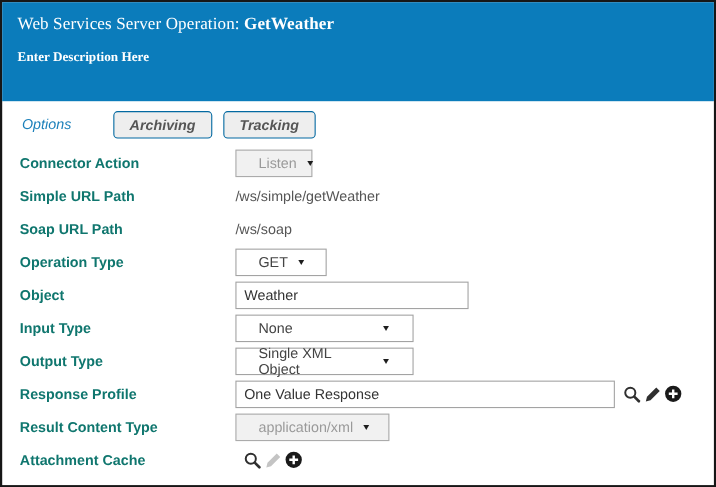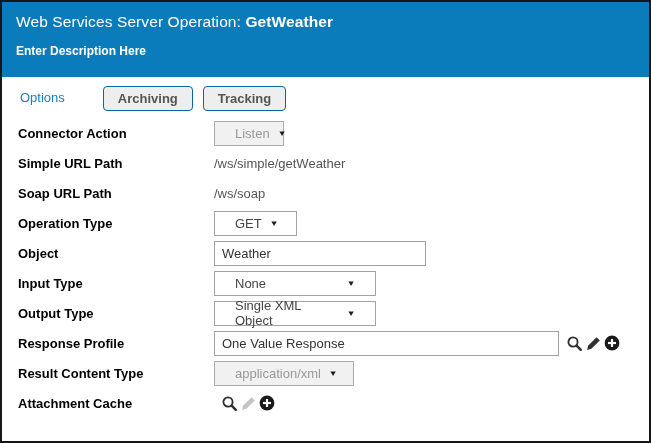--- a/index.html
+++ b/index.html
@@ -8,32 +8,33 @@
     font-family:"Liberation Sans", sans-serif;
   }
   .page {
     width:647px; height:439px;
     border:2px solid #161616;
     background:#fff;
     position:relative;
   }
   
   .header {
-    height:75px; box-sizing:border-box;
+    height:90px; box-sizing:border-box;
     background:#0b7cbb;
     color:#fff;
     padding:11px 14px 0 14px;
+    font-family:Liberation Serif, serif;
   }
   .title { font-size:15.5px; letter-spacing:.1px; }
   .title .name { font-weight:bold; }
   .desc { margin-top:13px; font-size:12px; font-weight:bold; }
   
   .tabbar {
     margin:9px 0 1px 14px;
-    display:flex; align-items:flex-start;
+    display:flex; align-items:flex-start;font-style:italic;
   }
   .tab {
     font-size:13px; line-height:15px;
     border-radius:4px;
     box-sizing:border-box;
     cursor:default;
   }
   .tab.active {
     color:#1c80ba;
     padding:4px 20px 4px 4px;
@@ -49,21 +50,21 @@
     margin-right:10px;
   }
   
   .form { margin-top:7px; }
   .row {
     display:flex; align-items:center;
     height:30px; padding-left:16px;
   }
   .flabel {
     width:196px; flex-shrink:0;
-    font-size:13px; font-weight:bold; color:#000000;
+    font-size:13px; font-weight:bold; color:#0f766e;
   }
   .static-value { font-size:13px; color:#555; }
   .sel {
     display:flex; align-items:center; justify-content:space-between;
     height:25px; box-sizing:border-box;
     border:1px solid #a3a3a3; background:#fff;
     font-size:13px; color:#444;
     padding:0 20px;
   }
   .sel .caret { font-size:8px; color:#1d1d1d; margin-left:8px; transform:scaleX(1.15); }

